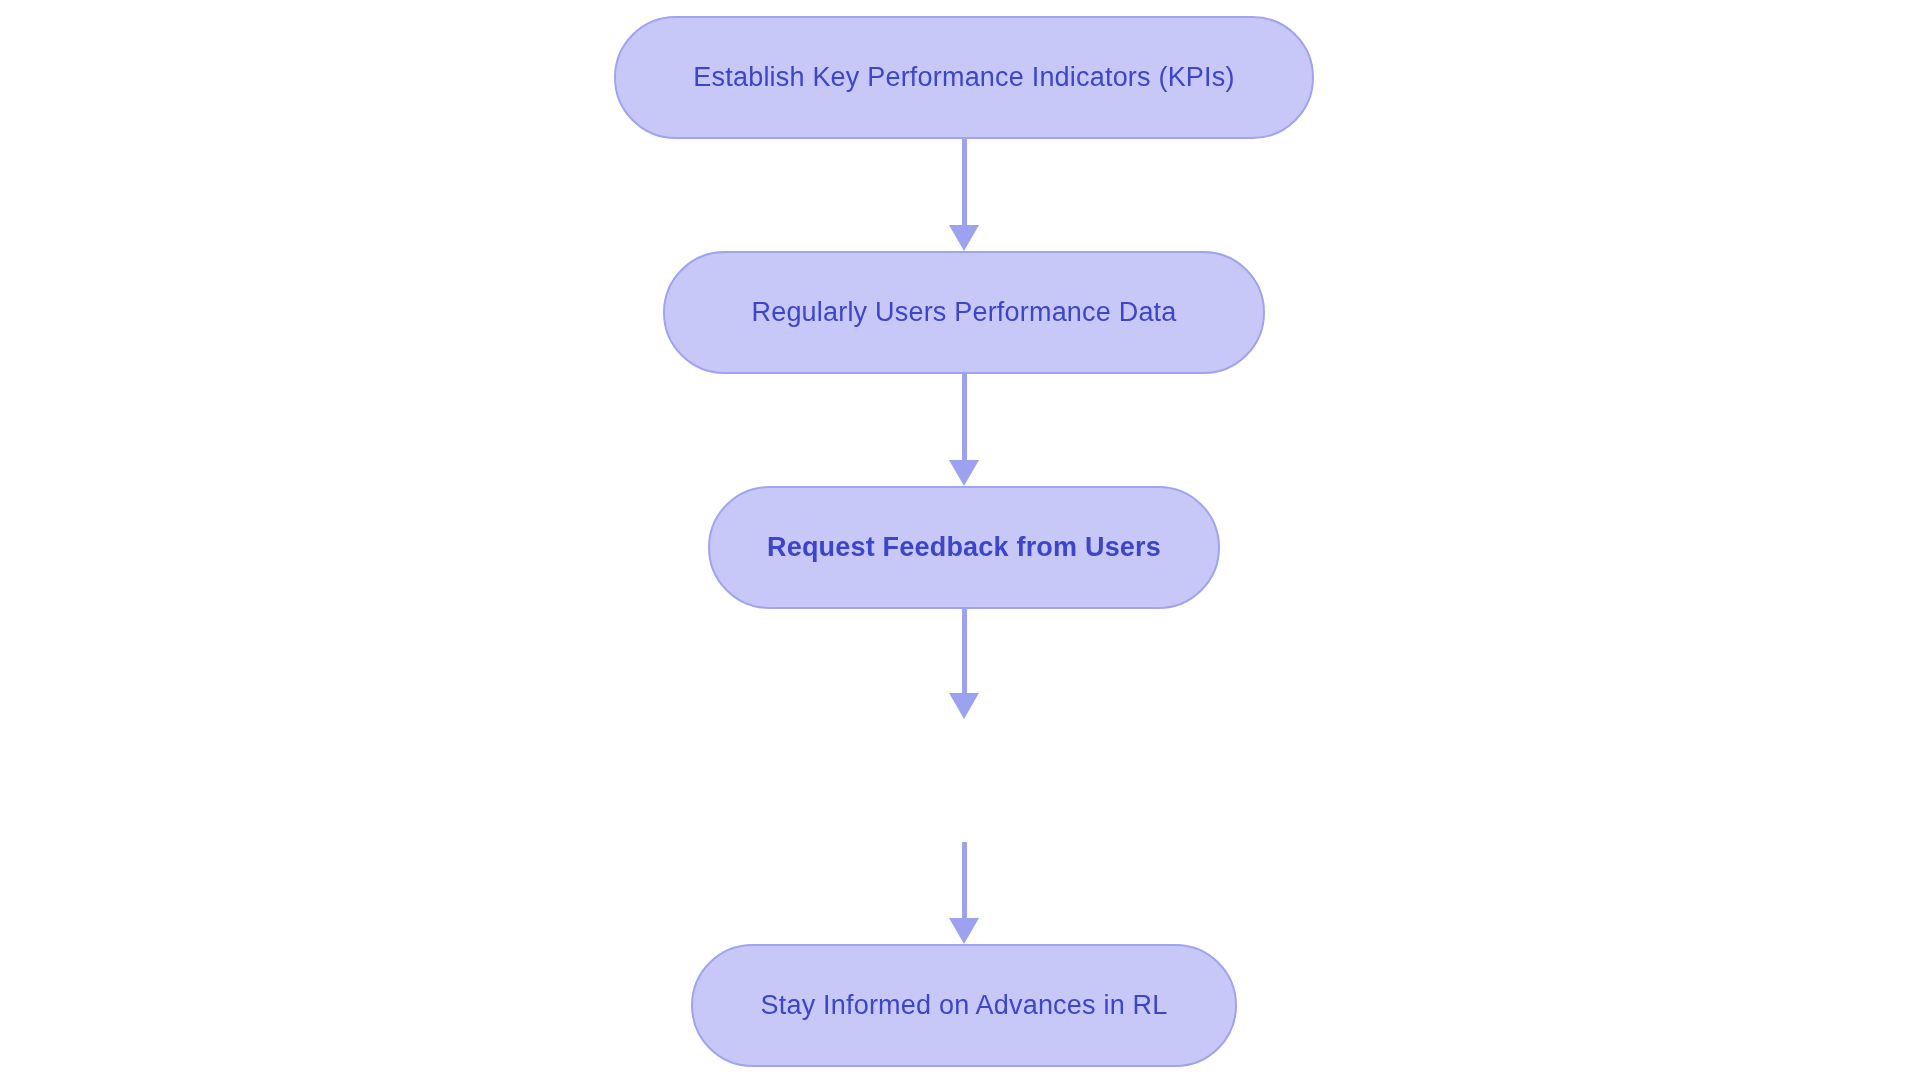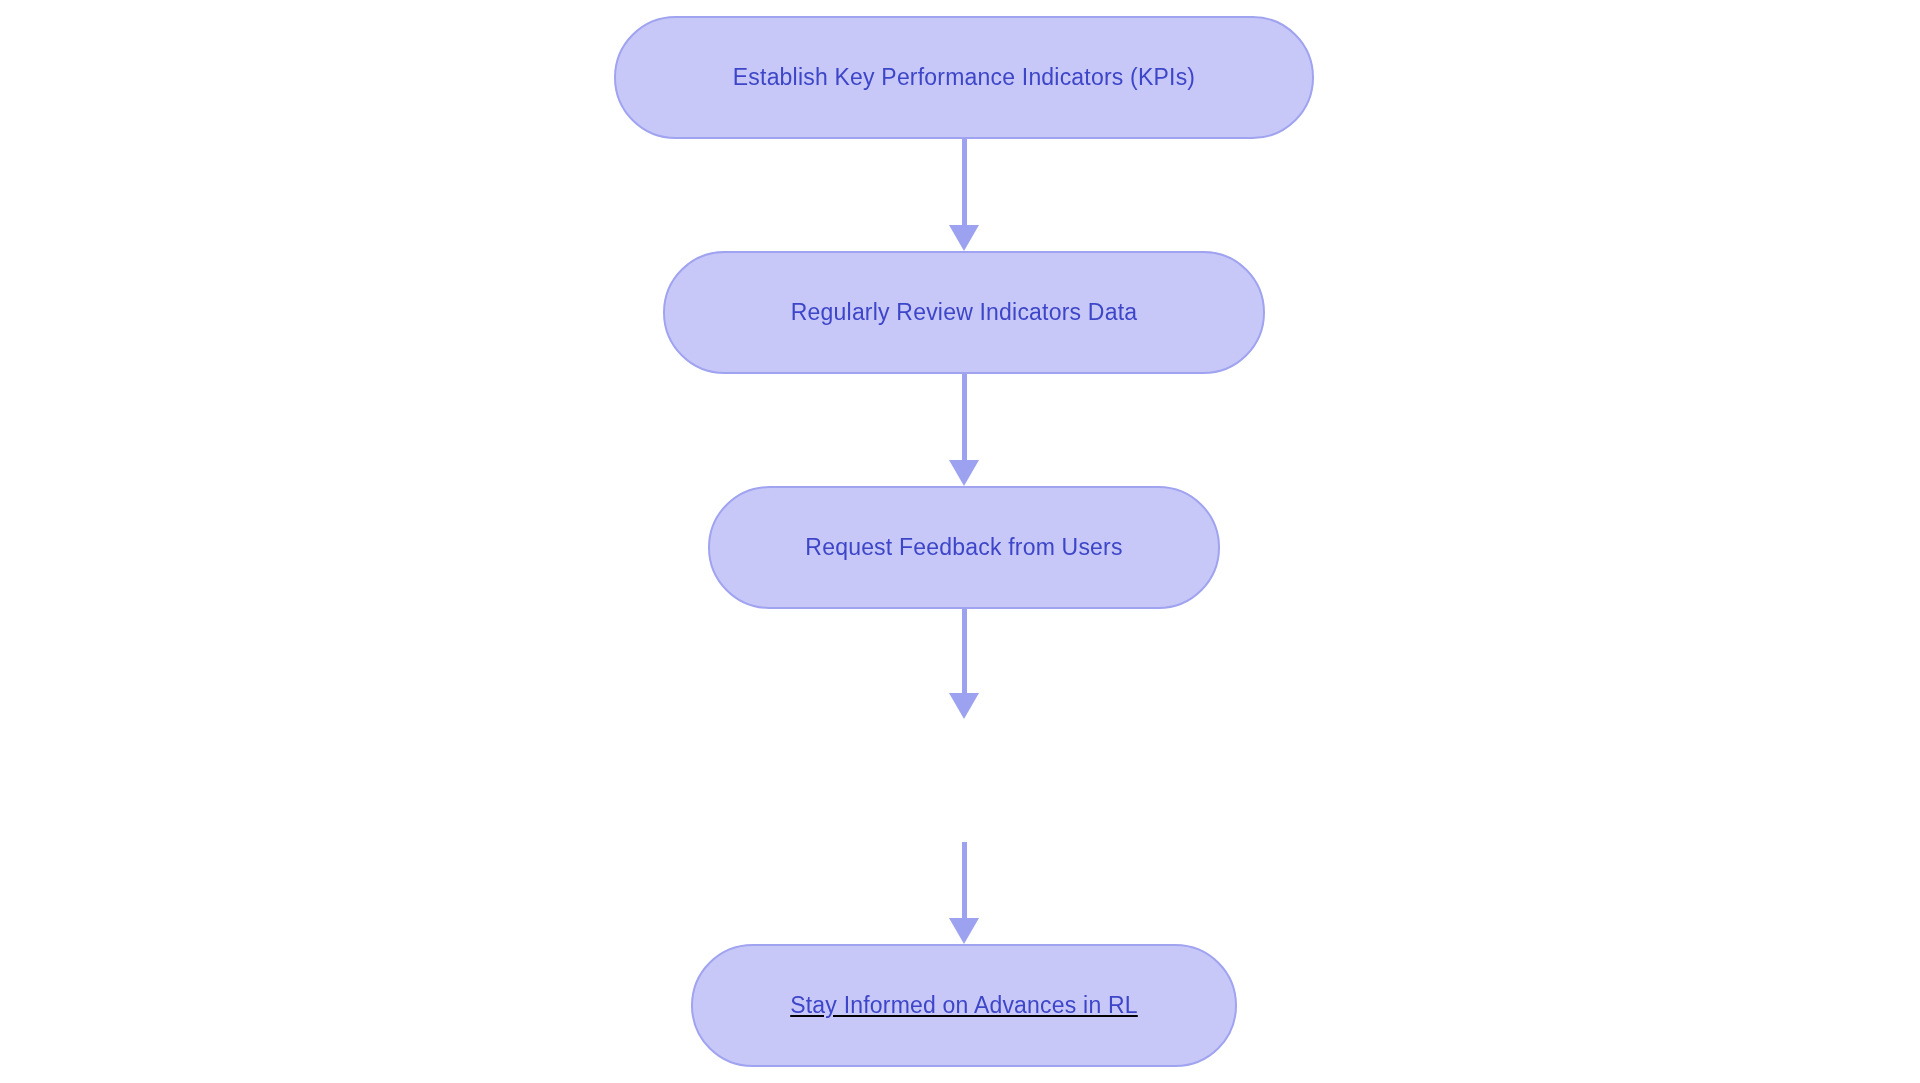--- a/index.html
+++ b/index.html
@@ -25,31 +25,31 @@
     transform: translateX(-50%);
     height: 123px;
     border-radius: 62px;
     background: var(--node-fill);
     border: 2px solid var(--node-border);
     display: flex;
     align-items: center;
     justify-content: center;
   }
   .node-label {
-    font-size: 23px;
+    font-size: 27px;
     letter-spacing: 0.2px;
     color: var(--node-text);
     white-space: nowrap;
     text-align: center;
   }
   .n1 { top: 16px;  width: 700px; }
   .n2 { top: 251px; width: 602px; }
-  .n3 { top: 486px; width: 512px; }
+  .n3 { top: 486px; width: 512px; font-weight: bold; }
   .n4 { top: 719px; width: 410px; }
-  .n5 { top: 944px; width: 546px; text-decoration: underline; }
+  .n5 { top: 944px; width: 546px; }
   .arrow {
     position: absolute;
     left: 964px;
     transform: translateX(-50%);
     width: 30px;
     display: flex;
     flex-direction: column;
     align-items: center;
   }
   .arrow-line {
@@ -77,21 +77,21 @@
   <div class="node n1">
     <span class="node-label">Establish Key Performance Indicators (KPIs)</span>
   </div>
 
   <div class="arrow a1">
     <div class="arrow-line"></div>
     <div class="arrow-head"></div>
   </div>
 
   <div class="node n2">
-    <span class="node-label">Regularly Review Indicators Data</span>
+    <span class="node-label">Regularly Users Performance Data</span>
   </div>
 
   <div class="arrow a2">
     <div class="arrow-line"></div>
     <div class="arrow-head"></div>
   </div>
 
   <div class="node n3">
     <span class="node-label">Request Feedback from Users</span>
   </div>

